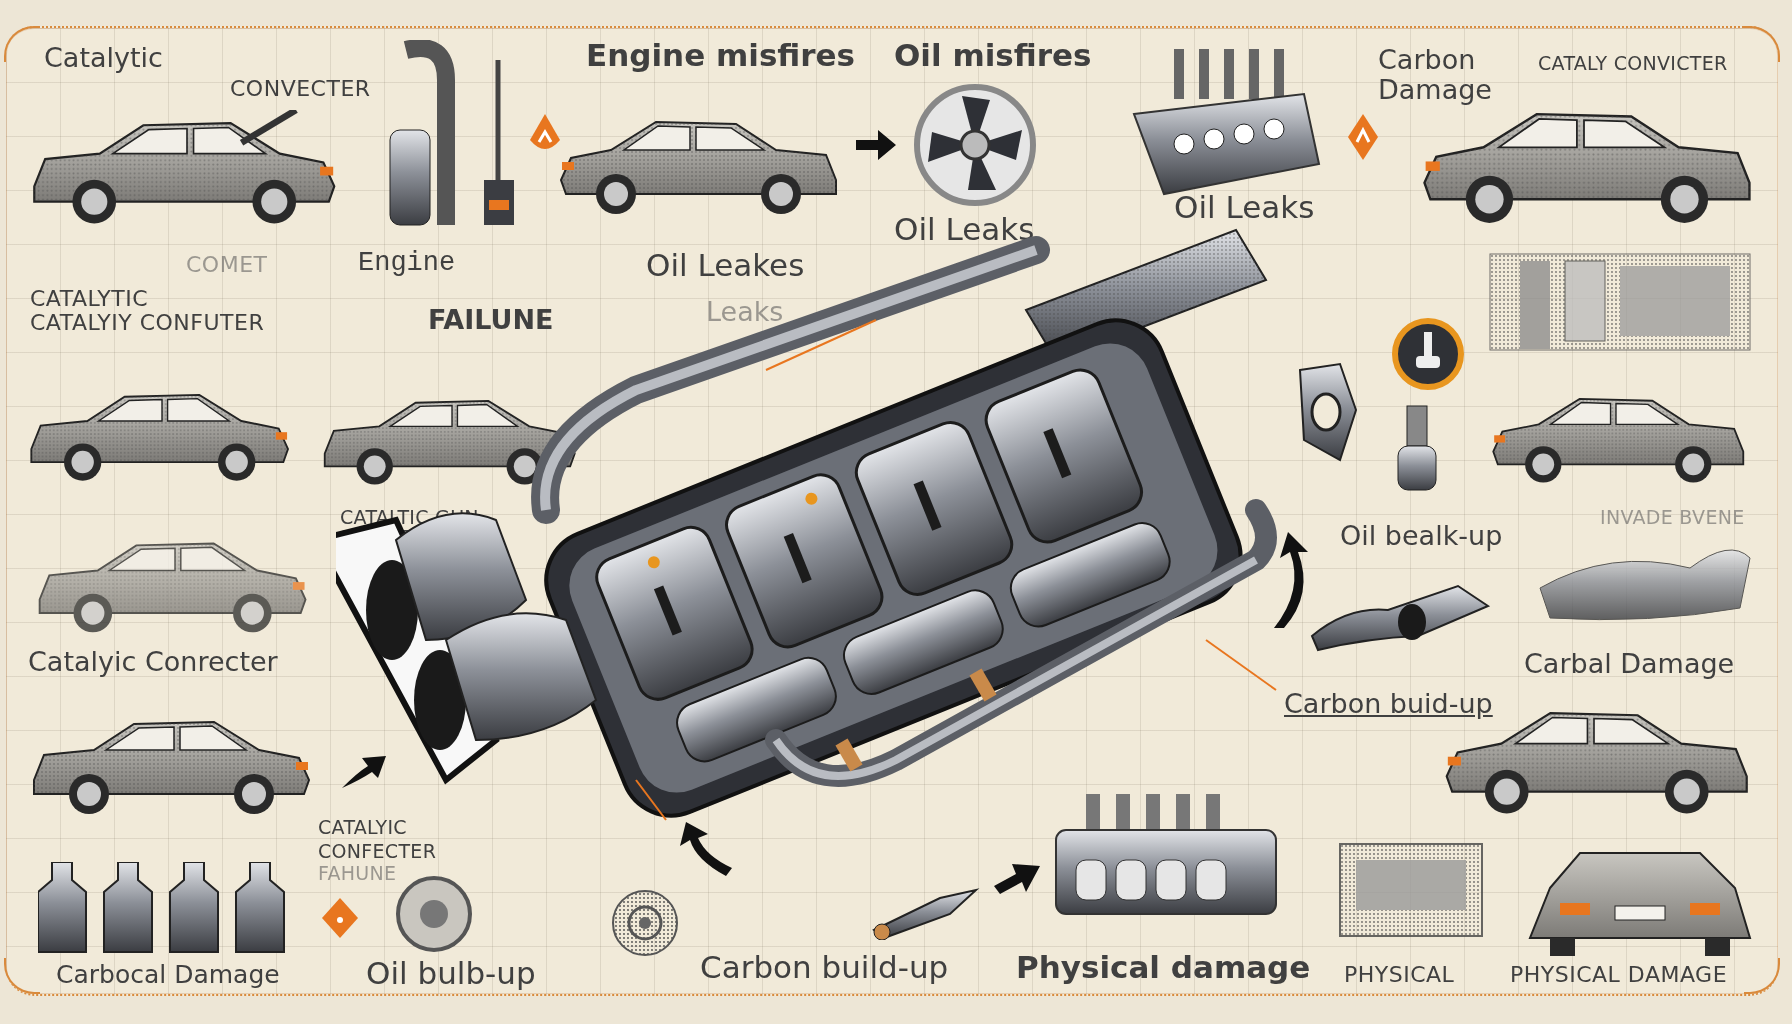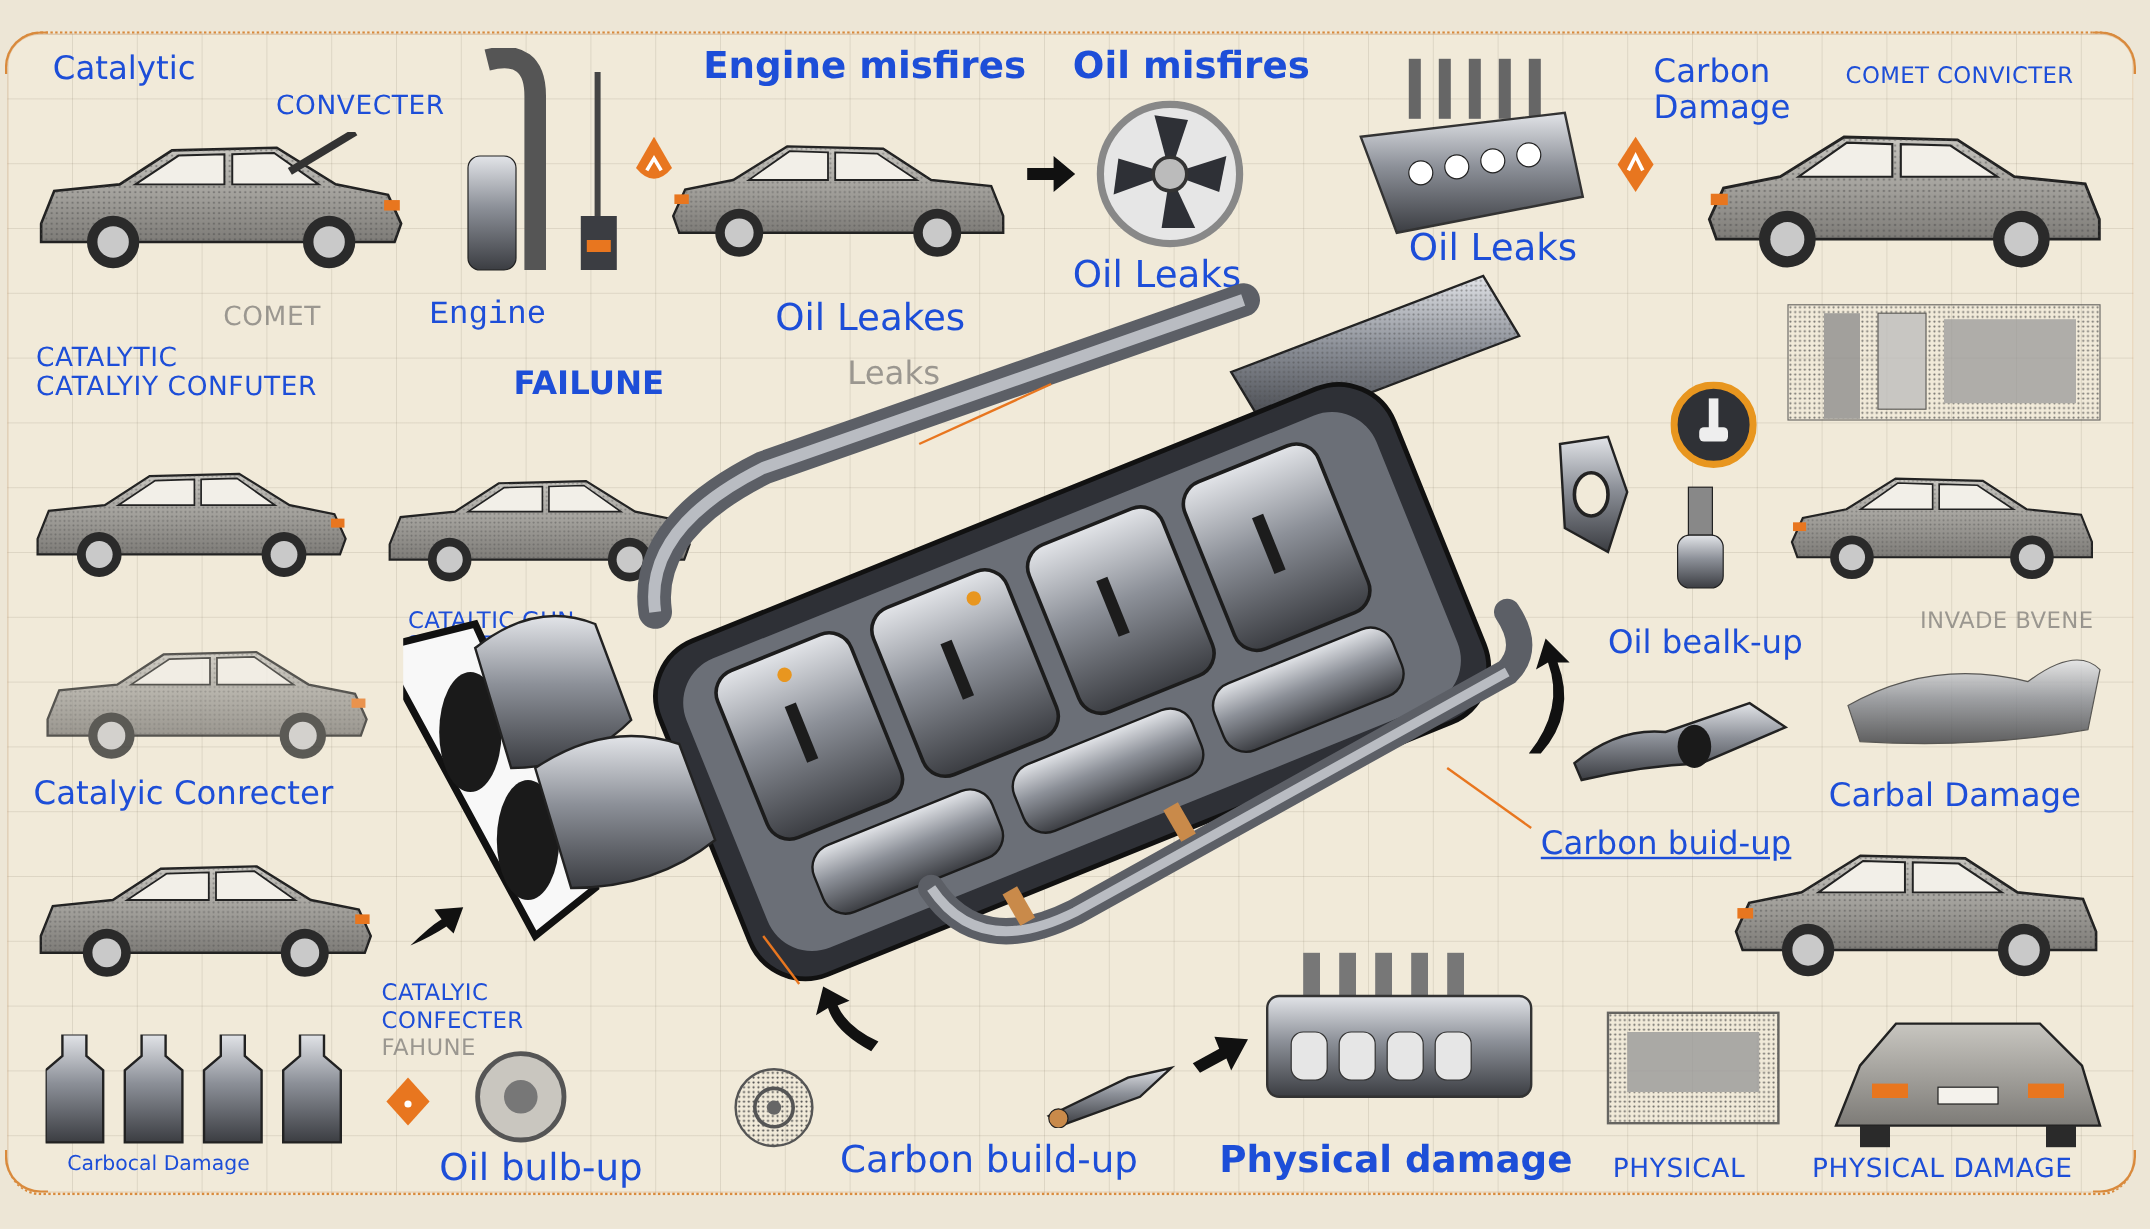--- a/index.html
+++ b/index.html
@@ -20,21 +20,21 @@
     border-bottom:2px dotted #d98a3c;
     border-radius:28px;
     box-shadow: inset 0 0 0 1px rgba(200,120,50,0.25);
   }
   .corner { position:absolute; width:34px; height:34px; border:2px solid #d98a3c; }
   .corner.tl { left:4px; top:26px; border-right:none; border-bottom:none; border-top-left-radius:30px; }
   .corner.tr { right:12px; top:26px; border-left:none; border-bottom:none; border-top-right-radius:30px; }
   .corner.bl { left:4px; bottom:30px; border-right:none; border-top:none; border-bottom-left-radius:30px; }
   .corner.br { right:12px; bottom:30px; border-left:none; border-top:none; border-bottom-right-radius:30px; }
 
-  .lbl { position:absolute; color:#1d4ed8; white-space:nowrap; line-height:1; }
+  .lbl { position:absolute; color:#404040; white-space:nowrap; line-height:1; }
   .lbl.big { font-size:31px; font-weight:500; }
   .lbl.med { font-size:27px; }
   .lbl.caps { font-size:22px; letter-spacing:0.5px; }
   .lbl.small { font-size:19px; letter-spacing:0.3px; }
   .lbl.faded { color:#555; opacity:0.55; }
   .lbl.bold { font-weight:bold; }
 
   .art { position:absolute; }
   .art svg { width:100%; height:100%; display:block; }
 </style>
@@ -76,21 +76,21 @@
 </svg>
 
 <div class="lbl med" style="left:44px; top:44px;">Catalytic</div>
 <div class="lbl caps" style="left:230px; top:50px;margin-top:28px;">CONVECTER</div>
 
 <div class="lbl big bold" style="left:586px; top:40px;text-align:right;">Engine misfires</div>
 <div class="lbl big bold" style="left:894px; top:40px;">Oil misfires</div>
 
 <div class="lbl med" style="left:1378px; top:46px;">Carbon</div>
 <div class="lbl med" style="left:1378px; top:76px;">Damage</div>
-<div class="lbl small" style="left:1538px; top:54px;">COMET CONVICTER</div>
+<div class="lbl small" style="left:1538px; top:54px;">CATALY CONVICTER</div>
 
 <div class="lbl big" style="left:894px; top:214px;">Oil Leaks</div>
 <div class="lbl big" style="left:1174px; top:192px;">Oil  Leaks</div>
 
 <div class="lbl caps faded" style="left:186px; top:254px;">COMET</div>
 <div class="lbl med" style="left:358px; top:250px;font-family:Liberation Mono, monospace;">Engine</div>
 <div class="lbl big" style="left:646px; top:250px;">Oil Leakes</div>
 
 <div class="lbl caps" style="left:30px; top:288px;">CATALYTIC</div>
 <div class="lbl caps" style="left:30px; top:312px;">CATALYIY CONFUTER</div>
@@ -104,21 +104,21 @@
 <div class="lbl small faded" style="left:1600px; top:508px;">INVADE BVENE</div>
 
 <div class="lbl med" style="left:28px; top:648px;">Catalyic Conrecter</div>
 <div class="lbl med" style="left:1524px; top:650px;">Carbal Damage</div>
 <div class="lbl med" style="left:1284px; top:690px;text-decoration:underline;">Carbon buid-up</div>
 
 <div class="lbl small" style="left:318px; top:818px;">CATALYIC</div>
 <div class="lbl small" style="left:318px; top:842px;">CONFECTER</div>
 <div class="lbl small faded" style="left:318px; top:864px;">FAHUNE</div>
 
-<div class="lbl med" style="left:56px; top:962px; font-size:17px;">Carbocal Damage</div>
+<div class="lbl med" style="left:56px; top:962px; font-size:25px;">Carbocal Damage</div>
 <div class="lbl big" style="left:366px; top:958px;">Oil  bulb-up</div>
 <div class="lbl big" style="left:700px; top:952px;">Carbon build-up</div>
 <div class="lbl big bold" style="left:1016px; top:952px;">Physical damage</div>
 <div class="lbl caps" style="left:1344px; top:964px;">PHYSICAL</div>
 <div class="lbl caps" style="left:1510px; top:964px;">PHYSICAL DAMAGE</div>
 
 <div class="art" style="left:22px; top:110px; width:330px; height:120px;">
   <svg viewBox="0 0 300 110">
       <use href="#car"></use>
       <line x1="200" y1="30" x2="250" y2="0" stroke="#333" stroke-width="6"></line>

